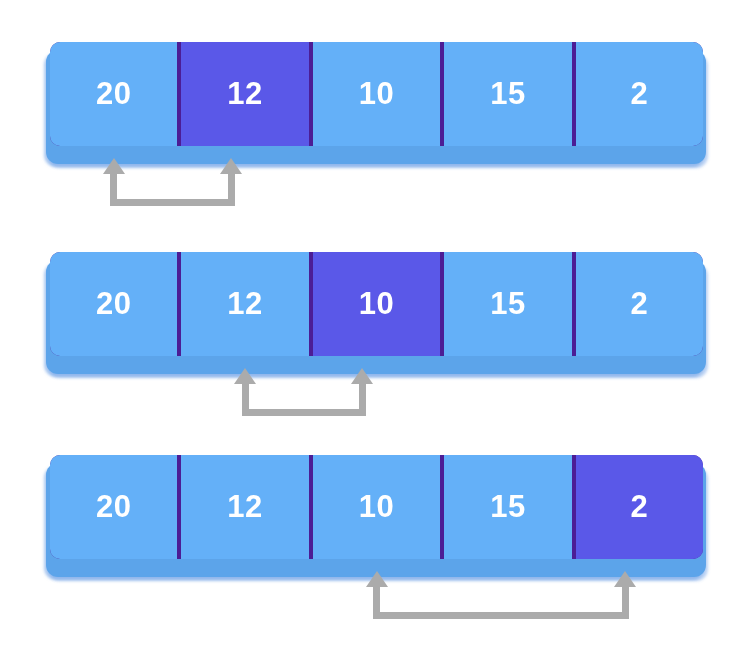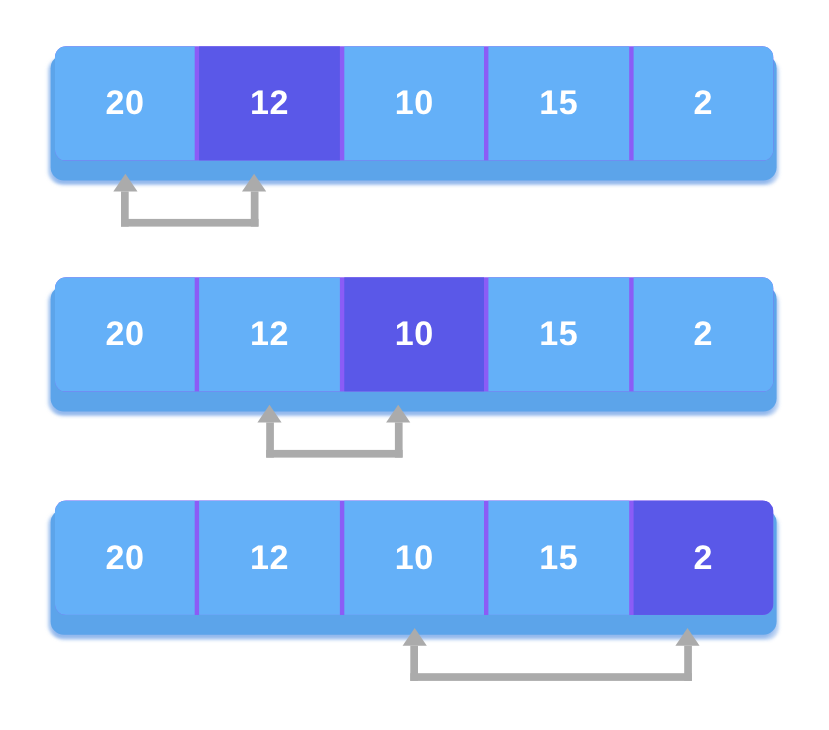--- a/index.html
+++ b/index.html
@@ -38,21 +38,21 @@
     background:var(--strip-blue);
     box-shadow:-2px 3px 3px rgba(110,160,230,.55), 2px 4px 3px rgba(110,160,230,.45);
   }
   .cells{
     position:relative;
     display:flex;
     gap:4px;
     height:104px;
     border-radius:10px;
     overflow:hidden;
-    background:#8b5cf6; 
+    background:#4c1d95; 
   }
   .cell{
     flex:1;
     display:flex;
     align-items:center;
     justify-content:center;
     background:var(--cell-blue);
   }
   .cell.hl{
     background:var(--highlight-purple);

